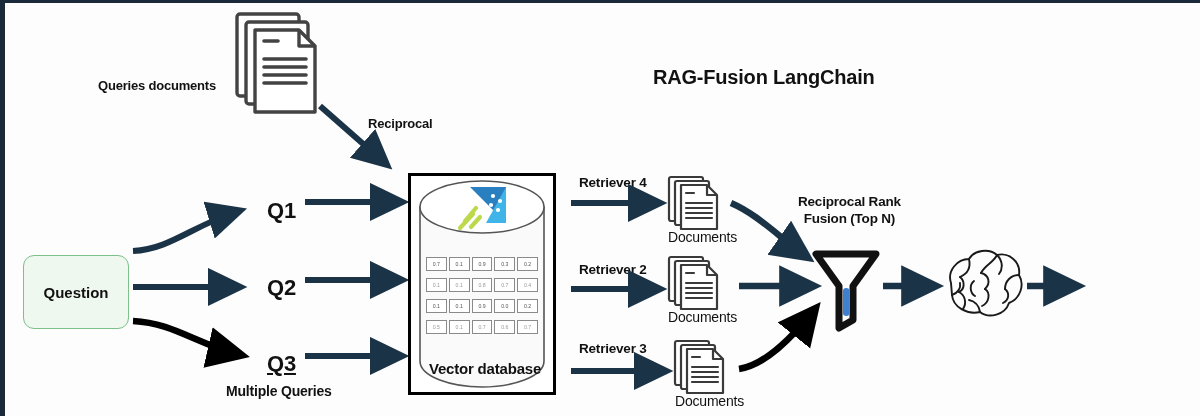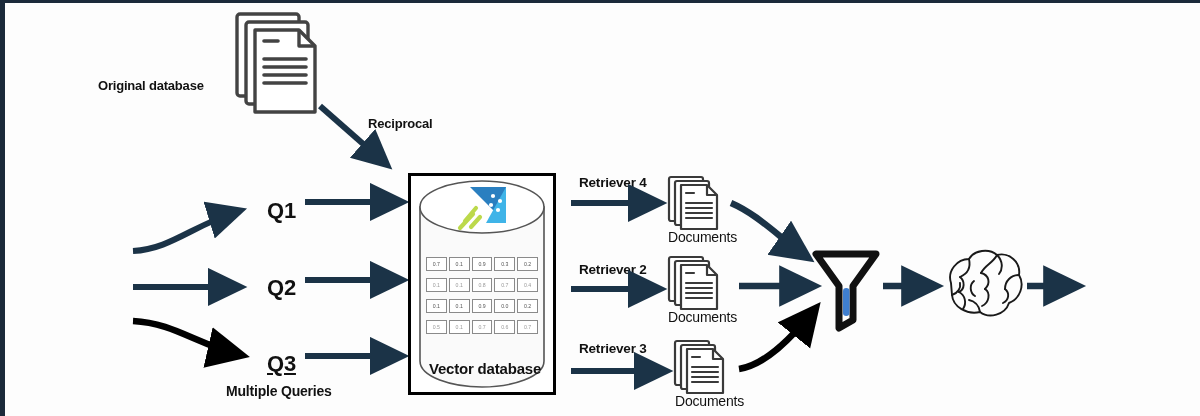--- a/index.html
+++ b/index.html
@@ -84,53 +84,57 @@
     display:flex;align-items:center;justify-content:center;
     font-family:"Liberation Sans", sans-serif;
   }
   .vec-row.blur .vec-cell{color:#9a9a9a;filter:blur(0.35px);}
 </style>
 </head>
 <body>
 
 <div id="canvas">
 
+  <div id="title" class="lbl">RAG-Fusion LangChain</div>
 
   <div class="abs" style="left:228px;top:8px;">
     <svg width="110" height="100" viewBox="0 0 110 100">
       <g fill="#fff" stroke="#434343" stroke-width="3.4" stroke-linejoin="round">
         <rect x="4" y="3" width="62" height="82" rx="3"></rect>
         <rect x="13" y="11" width="62" height="82" rx="3"></rect>
         <path d="M22 19 H66 L82 35 V101 H22 Z"></path>
         <path d="M66 19 V35 H82" fill="none"></path>
       </g>
       <g stroke="#434343" stroke-width="3.6" stroke-linecap="round">
         <line x1="31" y1="30" x2="45" y2="30"></line>
         <line x1="31" y1="48" x2="73" y2="48"></line>
         <line x1="31" y1="56" x2="73" y2="56"></line>
         <line x1="31" y1="64" x2="73" y2="64"></line>
         <line x1="31" y1="72" x2="73" y2="72"></line>
       </g>
     </svg>
   </div>
-  <div id="orig-docs-label" class="lbl">Original database</div>
+  <div id="orig-docs-label" class="lbl">Queries documents</div>
 
   <svg class="abs" style="left:305px;top:95px;" width="130" height="80">
     <defs>
       <marker id="ah" markerWidth="7" markerHeight="7" refX="5.2" refY="3.2" orient="auto">
         <path d="M0,0 L6.6,3.2 L0,6.4 Z" fill="#1b3347"></path>
       </marker>
       <marker id="ahb" markerWidth="7" markerHeight="7" refX="5.2" refY="3.2" orient="auto">
         <path d="M0,0 L6.6,3.2 L0,6.4 Z" fill="#000"></path>
       </marker>
     </defs>
     <line x1="10" y1="8" x2="76" y2="66" stroke="#1b3347" stroke-width="6" marker-end="url(#ah)"></line>
   </svg>
   <div id="embedding-label" class="lbl">Reciprocal</div>
 
+  <div id="question-box" class="nodebox">
+    <span>Question</span>
+  </div>
 
   <svg class="abs" style="left:126px;top:200px;" width="140" height="160">
     <path d="M2 48 C 40 46, 62 22, 108 8" stroke="#1b3347" stroke-width="6" fill="none" marker-end="url(#ah)"></path>
     <line x1="2" y1="84" x2="108" y2="84" stroke="#1b3347" stroke-width="6" marker-end="url(#ah)"></line>
     <path d="M2 118 C 44 120, 66 142, 110 152" stroke="#000" stroke-width="6.5" fill="none" marker-end="url(#ahb)"></path>
   </svg>
 
   <div id="q1" class="lbl q-label">Q1</div>
   <div id="q2" class="lbl q-label">Q2</div>
   <div id="q3" class="lbl q-label">Q3</div>
@@ -277,20 +281,22 @@
   <svg class="abs" style="left:724px;top:196px;" width="92" height="70">
     <path d="M2 4 C 30 16, 52 40, 78 58" stroke="#1b3347" stroke-width="6.5" fill="none" marker-end="url(#ah)"></path>
   </svg>
   <svg class="abs" style="left:734px;top:280px;" width="82" height="6">
     <line x1="0" y1="3" x2="74" y2="3" stroke="#1b3347" stroke-width="6.5" marker-end="url(#ah)"></line>
   </svg>
   <svg class="abs" style="left:730px;top:300px;" width="90" height="70">
     <path d="M4 66 C 30 62, 56 36, 80 6" stroke="#000" stroke-width="6.5" fill="none" marker-end="url(#ahb)"></path>
   </svg>
 
+  <div id="rrf-label" class="lbl">Reciprocal Rank
+Fusion (Top N)</div>
 
   <div class="abs" style="left:806px;top:245px;">
     <svg width="70" height="84" viewBox="0 0 70 84">
       <path d="M5 6 H65 L42 38 V72 L28 80 V38 Z" fill="none" stroke="#111" stroke-width="7" stroke-linejoin="round"></path>
       <rect x="32" y="40" width="6.5" height="28" rx="3.2" fill="#3f7fd0"></rect>
     </svg>
   </div>
 
   <svg class="abs" style="left:878px;top:280px;" width="60" height="6">
     <line x1="0" y1="3" x2="52" y2="3" stroke="#1b3347" stroke-width="6.5" marker-end="url(#ah)"></line>

